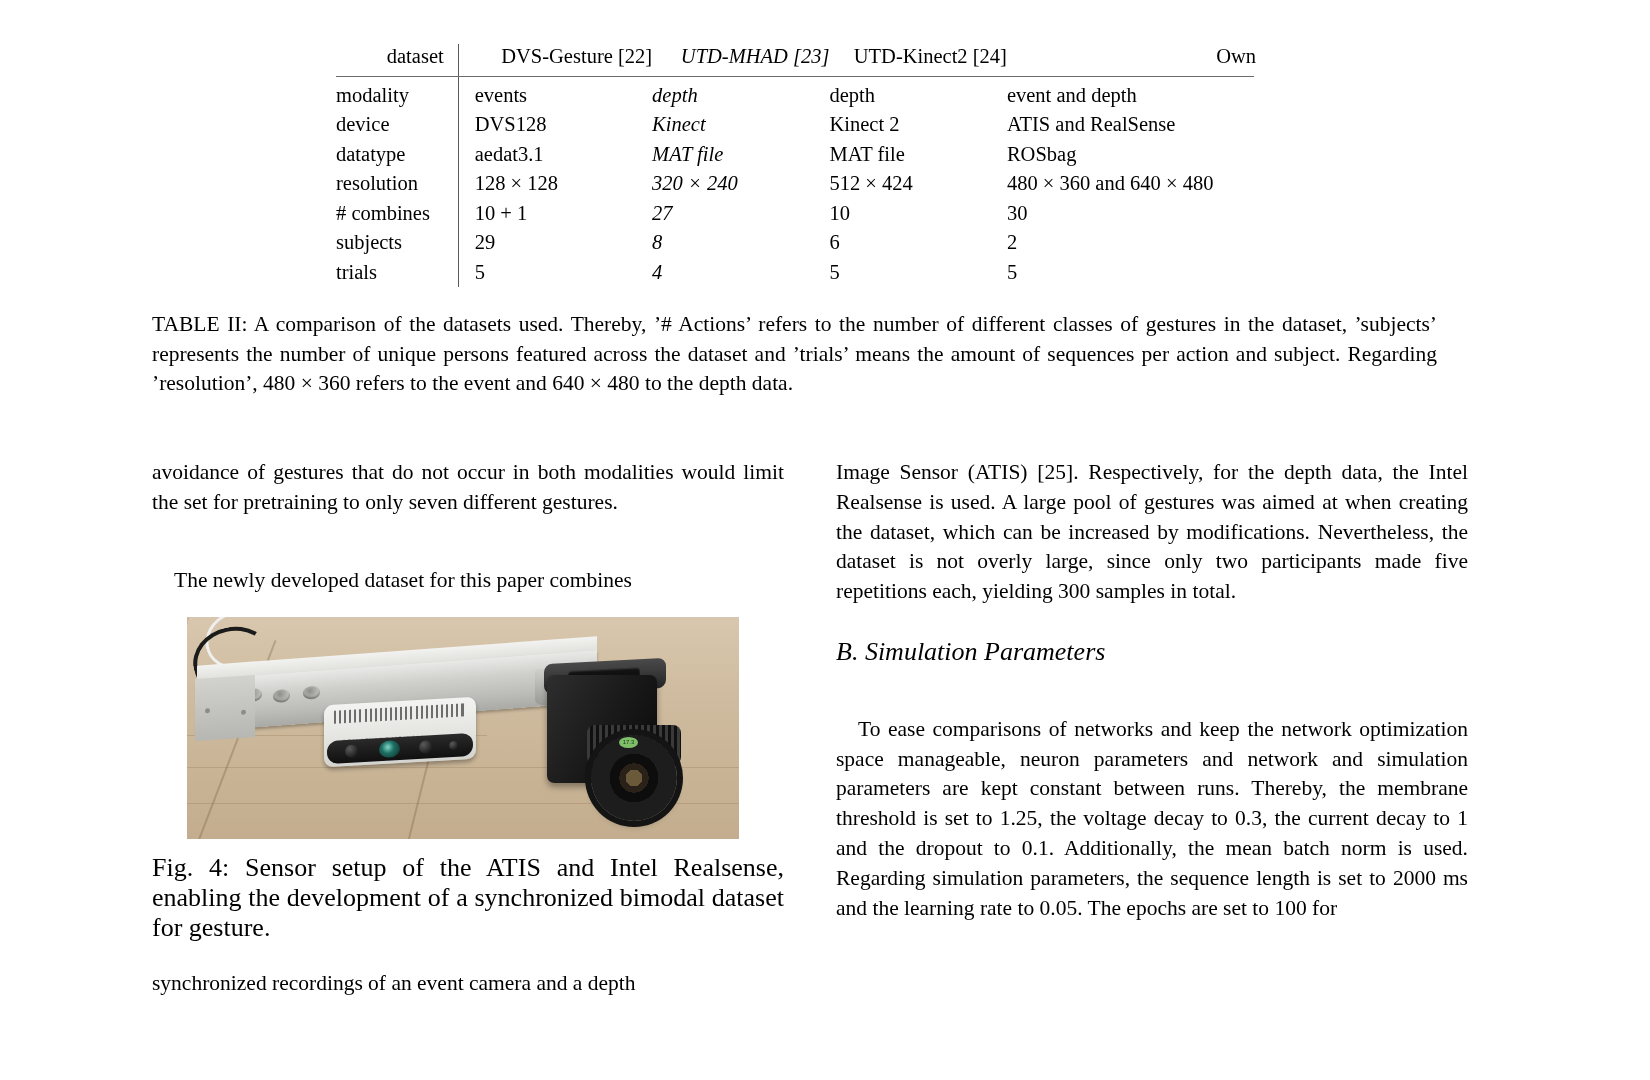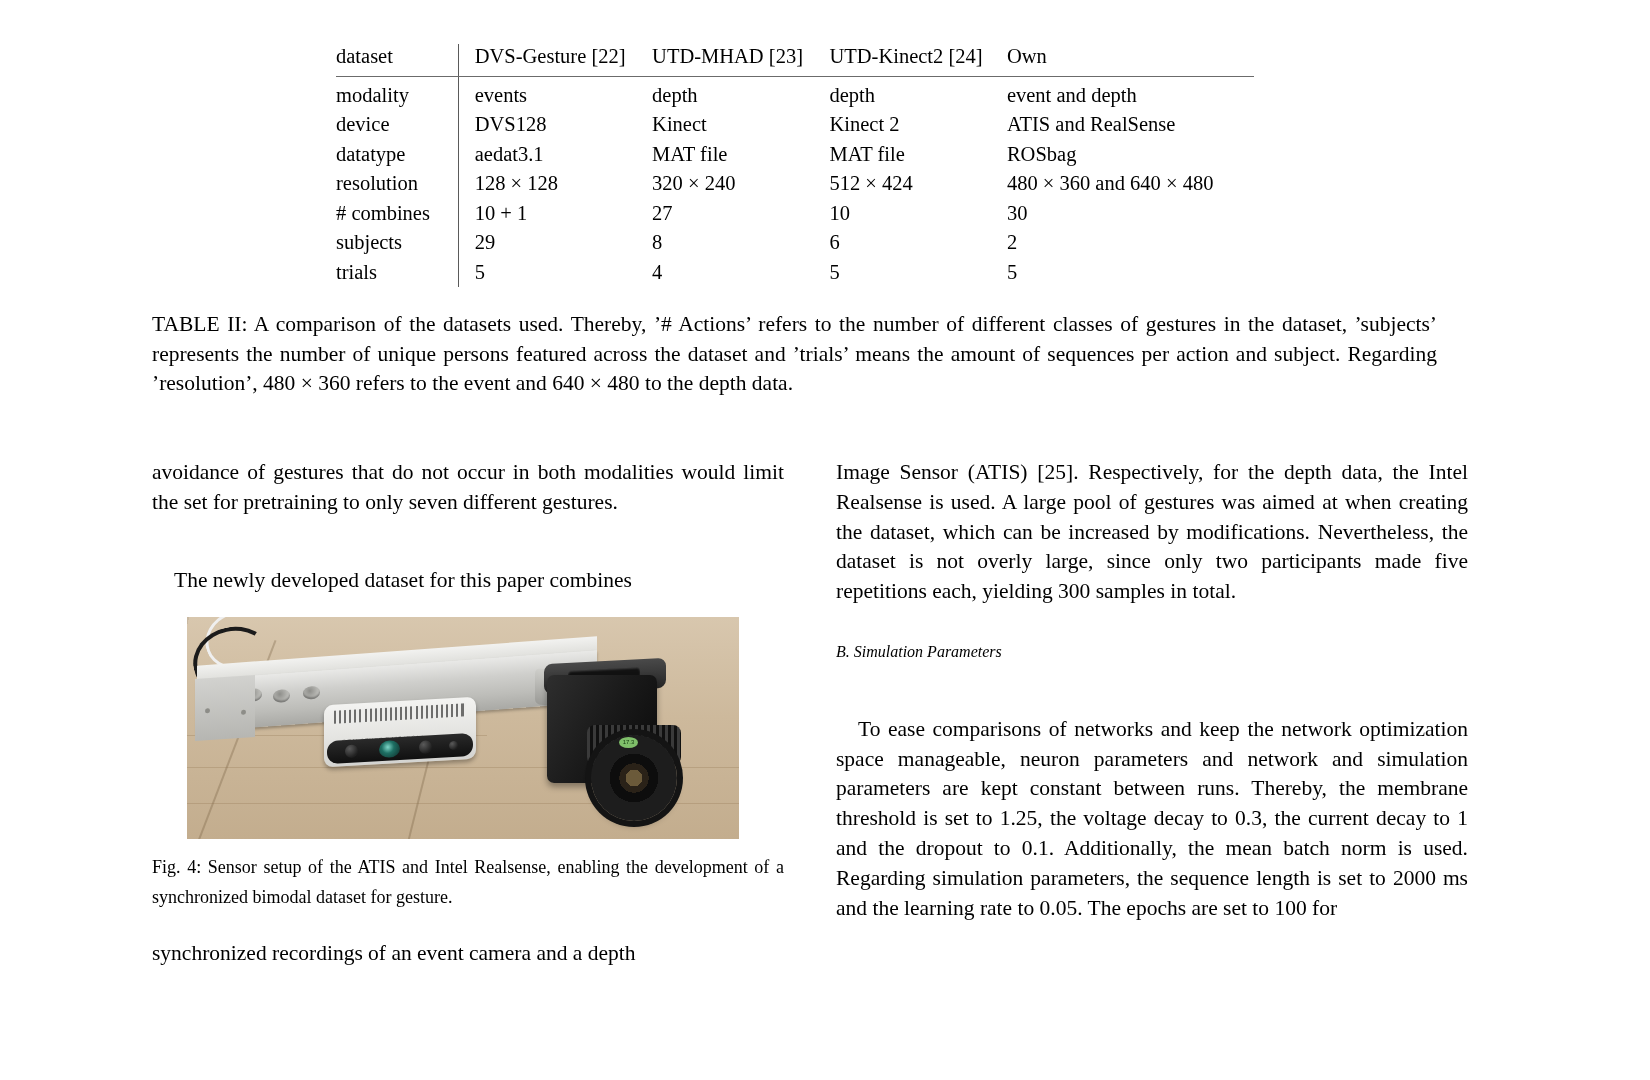--- a/index.html
+++ b/index.html
@@ -38,26 +38,27 @@
     padding: 4px 0 5px 0;
     vertical-align: baseline;
     white-space: nowrap;
   }
   table.cmp td.rowlabel {
     width: 108px;
     padding-right: 14px;
     text-align: left;
   }
   table.cmp td.c1 { width: 178px; padding-left: 16px; }
-  table.cmp td.c2 { width: 178px; }
+  table.cmp td.c2 { width: 178px; font-style: italic; }
   table.cmp td.c3 { width: 178px; }
   table.cmp td.c4 { width: 250px; }
   table.cmp tr.header-row td {
     padding-top: 2px;
     padding-bottom: 9px;
+    text-align: right;
   }
   table.cmp tr.header-row td.rowlabel,
   table.cmp tbody tr td.rowlabel { }
   
   table.cmp td.c1,
   table.cmp td.c1h {
     border-left: 1.4px solid #5a5a5a;
   }
   table.cmp tr.first-body td {
     padding-top: 9px;
@@ -97,21 +98,21 @@
   .col-left  { left: 152px;  }
   .col-right { left: 836px; }
 
   .para { margin: 0 0 0 0; }
   .para + .para { text-indent: 22px; }
   .para.noindent { text-indent: 0; }
   .para.indent { text-indent: 22px; margin-top: 48px; }
 
   .subhead {
     font-style: italic;
-    font-size: 16px;
+    font-size: 26px;
     margin: 30px 0 22px 0;
     text-align: left;
   }
 
   
   .figure {
     margin-top: 22px;
   }
   .photo {
     position: relative;
@@ -327,21 +328,21 @@
     background: #7fbf6a;
     color: #123a10;
     font-family: "Liberation Sans", sans-serif;
     font-size: 6px;
     text-align: center;
     line-height: 11px;
   }
 
   .fig-caption {
     margin-top: 14px;
-    font-size: 18px;
+    font-size: 26px;
     line-height: 29.8px;
     text-align: justify;
   }
   .after-fig { margin-top: 26px; }
 </style>
 </head>
 <body>
 
 <div class="page">
 

